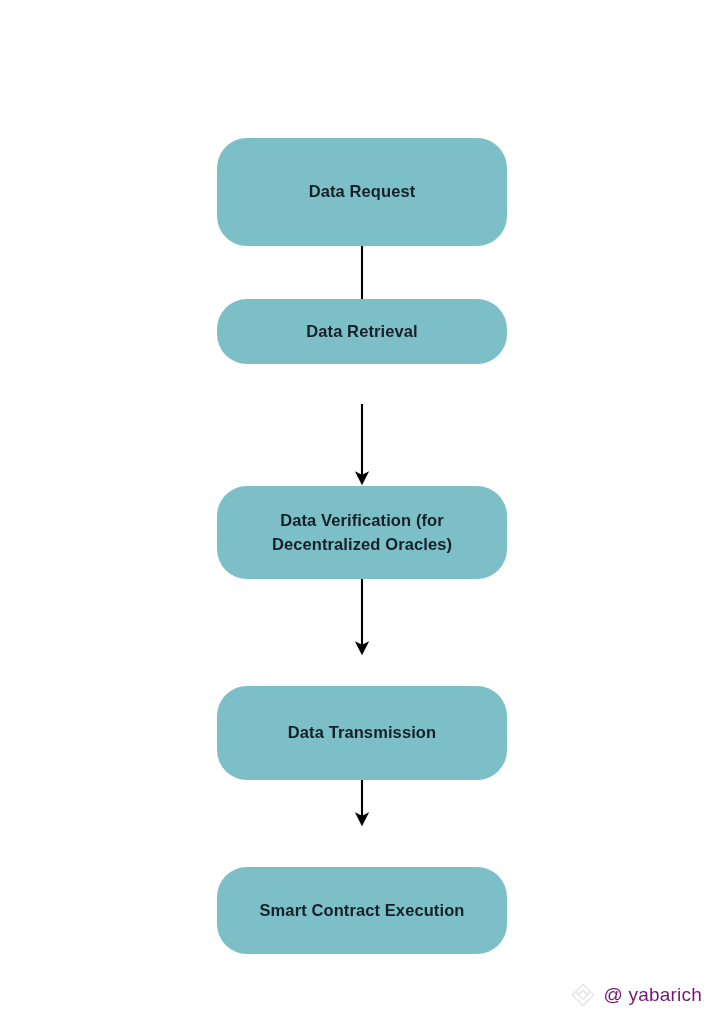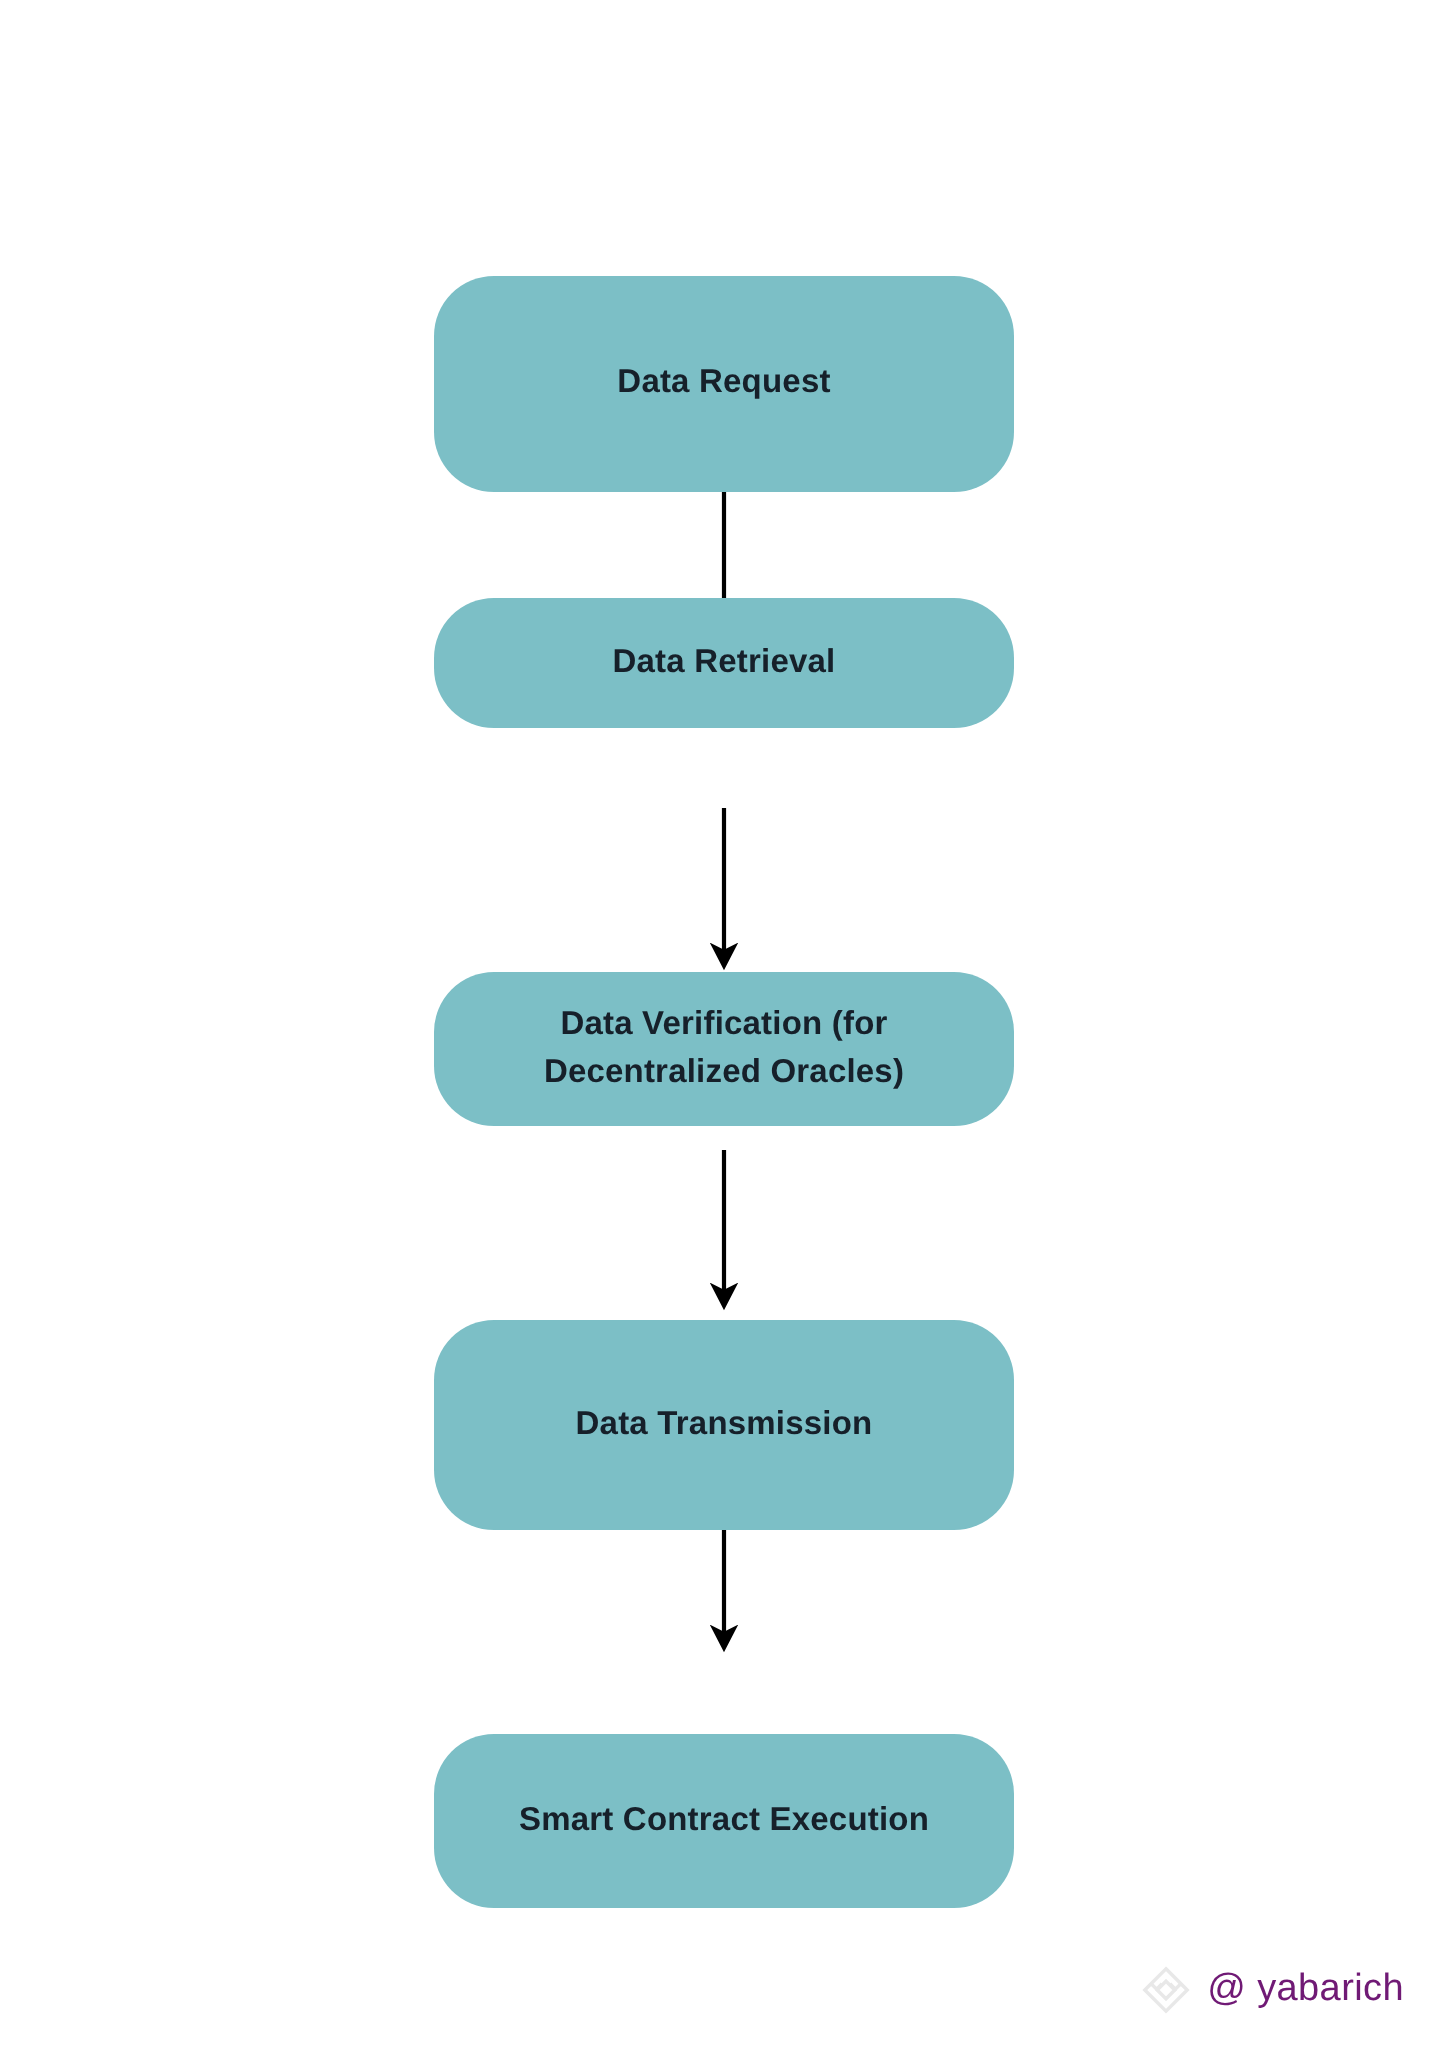--- a/index.html
+++ b/index.html
@@ -52,22 +52,22 @@
     color: #16202A;
     text-align: center;
     line-height: 1.42;
     letter-spacing: 0.1px;
     padding: 0 18px;
     white-space: pre-line;
   }
 
   #node-0 { top: 138px; height: 108px; }
   #node-1 { top: 299px; height: 65px; }
-  #node-2 { top: 486px; height: 77px; }
-  #node-3 { top: 660px; height: 105px; }
+  #node-2 { top: 486px; height: 93px; }
+  #node-3 { top: 686px; height: 94px; }
   #node-4 { top: 827px; height: 87px; margin-top: 40px; }
 
   
   #watermark {
     position: absolute;
     right: 22px;
     bottom: 16px;
     display: flex;
     align-items: center;
     gap: 8px;

